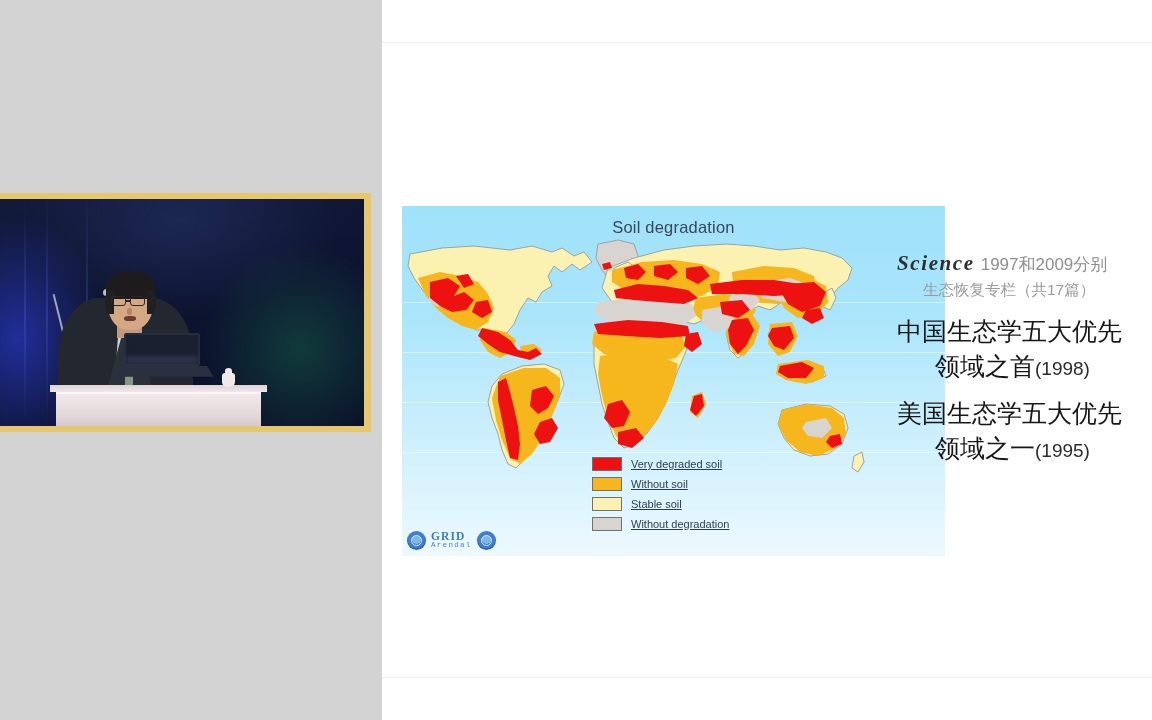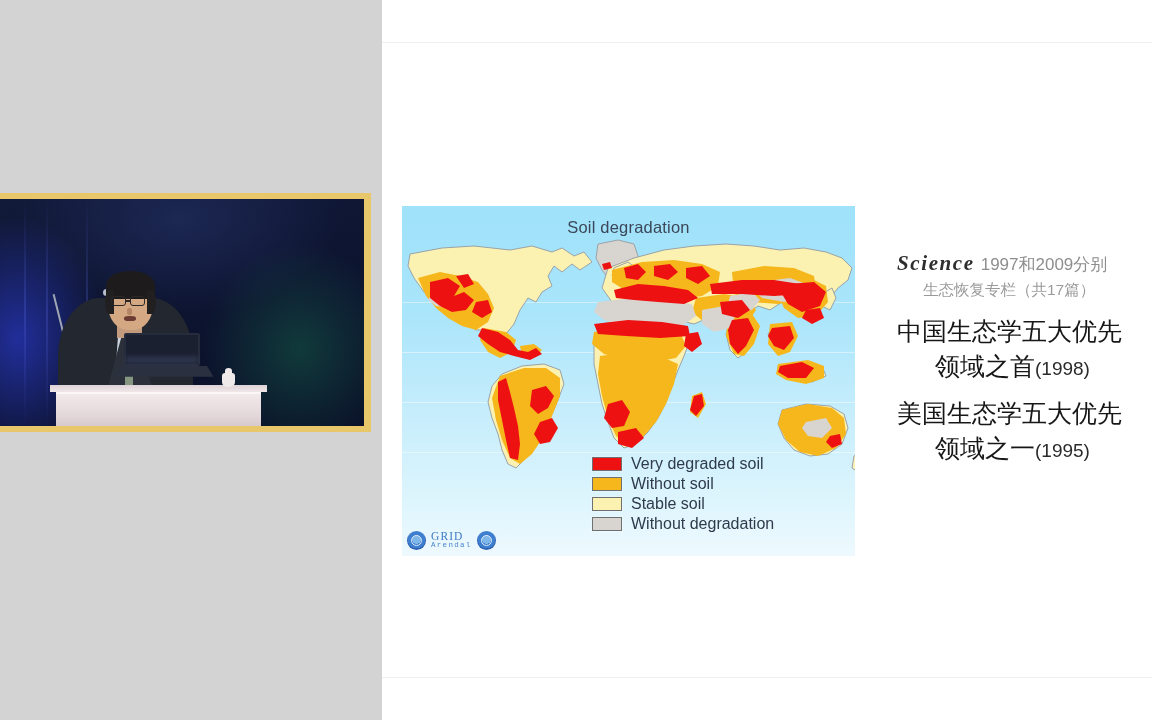--- a/index.html
+++ b/index.html
@@ -129,21 +129,21 @@
   #slide-panel {
     position:absolute; left:382px; top:0; width:770px; height:720px;
     background:#ffffff;
   }
   .panel-rule { position:absolute; left:0; width:770px; height:1px; background:#f0f0f0; }
   #rule-top { top:42px; }
   #rule-bottom { top:677px; }
 
   
   #map-figure {
-    position:absolute; left:20px; top:206px; width:453px; height:350px;
+    position:absolute; left:20px; top:206px; width:543px; height:350px;
     background:linear-gradient(180deg,#9fe2fa 0%, #a9e5fb 30%, #c9eefc 62%, #ddf5fd 84%, #eef9fe 100%);
     overflow:hidden;
   }
   #map-title {
     position:absolute; top:12px; left:0; width:100%;
     text-align:center; font-size:16.5px; color:#3b4758;
     font-family:"Liberation Sans", sans-serif; letter-spacing:.2px;
   }
   
   .lat-band { position:absolute; left:0; width:100%; height:1px; background:rgba(255,255,255,.45); }
@@ -151,35 +151,35 @@
   
   #map-svg { position:absolute; left:0; top:0; width:464px; height:350px; }
 
   
   #map-legend { position:absolute; left:190px; top:248px; }
   .legend-row { display:flex; align-items:center; height:20px; }
   .legend-swatch {
     width:30px; height:14px; border:1px solid #6d6f72; margin-right:9px; flex:none;
     box-shadow:0 0 0 .5px rgba(255,255,255,.5);
   }
-  .legend-label { font-size:16px; color:#2f3b4c; white-space:nowrap; }
+  .legend-label { font-size:11px; color:#2f3b4c; white-space:nowrap;text-decoration:underline; }
 
   
   #logo-block { position:absolute; left:5px; bottom:6px; display:flex; align-items:center; gap:5px; }
   .unep-mark, .un-mark {
     width:19px; height:19px; border-radius:50%; flex:none;
     background:radial-gradient(circle at 50% 45%, #7fb7e8 0 30%, #3f7fd0 31% 62%, #2f63b4 63% 100%);
     position:relative;
   }
   .unep-mark:after, .un-mark:after {
     content:''; position:absolute; left:4px; top:4px; right:4px; bottom:4px;
     border:1.3px solid #dce9f8; border-radius:50%;
   }
   #logo-text { line-height:1.02; }
-  .grid-word { font-size:11.5px; font-weight:normal; color:#3e7ac4; letter-spacing:1.1px;
+  .grid-word { font-size:11.5px; font-weight:bold; color:#3e7ac4; letter-spacing:1.1px;
     font-family:"Liberation Serif", serif; }
   .arendal-word { font-size:7.5px; color:#4a86cc; letter-spacing:1.3px;
     font-family:Liberation Mono, monospace; }
 
   
   #slide-text {
     position:absolute; left:515px; top:248px; width:300px;
     color:#1a1a1a;
   }
   .line-science {

